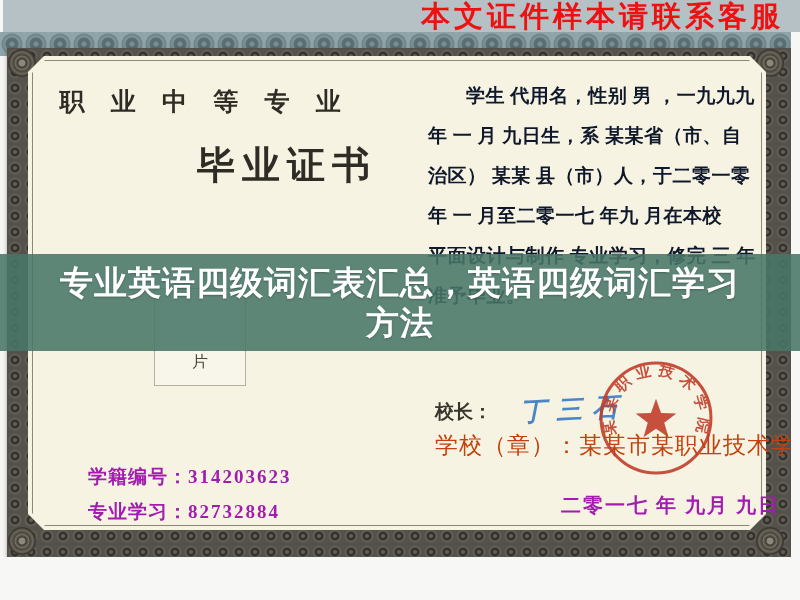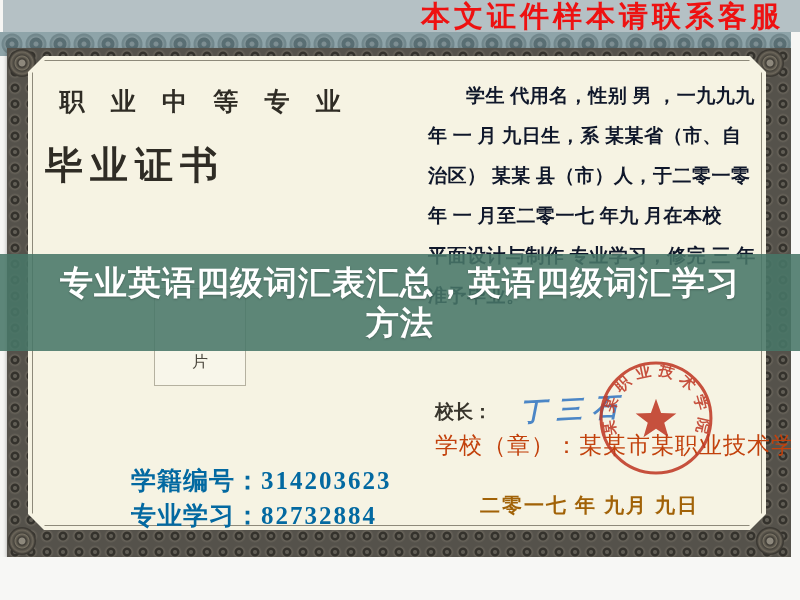--- a/index.html
+++ b/index.html
@@ -55,33 +55,33 @@
     position:absolute;left:4px;top:4px;right:4px;bottom:4px;
     border:1px solid #8d897a;
     clip-path:polygon(13px 0,calc(100% - 13px) 0,100% 13px,100% calc(100% - 13px),calc(100% - 13px) 100%,13px 100%,0 calc(100% - 13px),0 13px);
   }
   
   .cat-label{
     position:absolute;left:45px;top:85px;width:320px;text-align:center;
     font-size:25px;font-weight:bold;color:#2f2c25;letter-spacing:10px;white-space:nowrap;
   }
   .cert-title{
-    position:absolute;left:45px;top:140px;width:320px;text-align:left;
+    position:absolute;left:57px;top:140px;width:320px;text-align:right;
     font-size:38px;font-weight:bold;color:#2f2c25;letter-spacing:7px;
   }
   .photo-box{
     position:absolute;left:154px;top:288px;width:92px;height:98px;
     border:1px solid #b5b1a0;background:rgba(250,248,238,0.6);
     display:flex;align-items:flex-end;justify-content:center;
     box-sizing:border-box;padding-bottom:12px;
   }
   .photo-label{font-size:16px;color:#4a463c;}
   .id-line{
     position:absolute;left:88px;white-space:nowrap;
-    font-size:25px;font-weight:bold;color:#0369a1;letter-spacing:1px;margin-left:43px;
+    font-size:19px;font-weight:bold;color:#a21caf;letter-spacing:1px;
   }
   .id-line.student{top:464px;}
   .id-line.certno{top:499px;}
   .id-line .num{font-weight:bold;letter-spacing:2px;}
   
   .body-block{position:absolute;left:428px;top:76px;width:348px;}
   .body-line{
     height:40px;display:flex;align-items:center;
     font-size:19px;font-weight:600;color:#0f172a;letter-spacing:0.5px;white-space:nowrap;
   }
@@ -93,22 +93,22 @@
   .signature{
     display:inline-block;margin-left:28px;color:#4b86c6;
     font-size:26px;font-style:italic;font-weight:bold;letter-spacing:10px;
     transform:rotate(-3deg);font-family:"DejaVu Serif",serif;
   }
   .school-line{
     position:absolute;left:435px;top:430px;white-space:nowrap;
     font-size:23px;font-weight:normal;color:#c2410c;letter-spacing:1px;
   }
   .date-line{
-    position:absolute;left:480px;top:492px;width:300px;text-align:left;
-    font-size:20px;font-weight:bold;color:#a16207;letter-spacing:2px;white-space:nowrap;
+    position:absolute;left:480px;top:492px;width:300px;text-align:right;
+    font-size:20px;font-weight:bold;color:#a21caf;letter-spacing:2px;white-space:nowrap;
   }
   .seal{position:absolute;left:597px;top:359px;width:118px;height:118px;opacity:0.88;}
   
   .overlay-band{
     position:absolute;left:0;top:254px;width:800px;height:97px;
     background:rgba(72,118,104,0.88);
     display:flex;flex-direction:column;align-items:center;justify-content:center;
     z-index:30;
   }
   .overlay-line{

